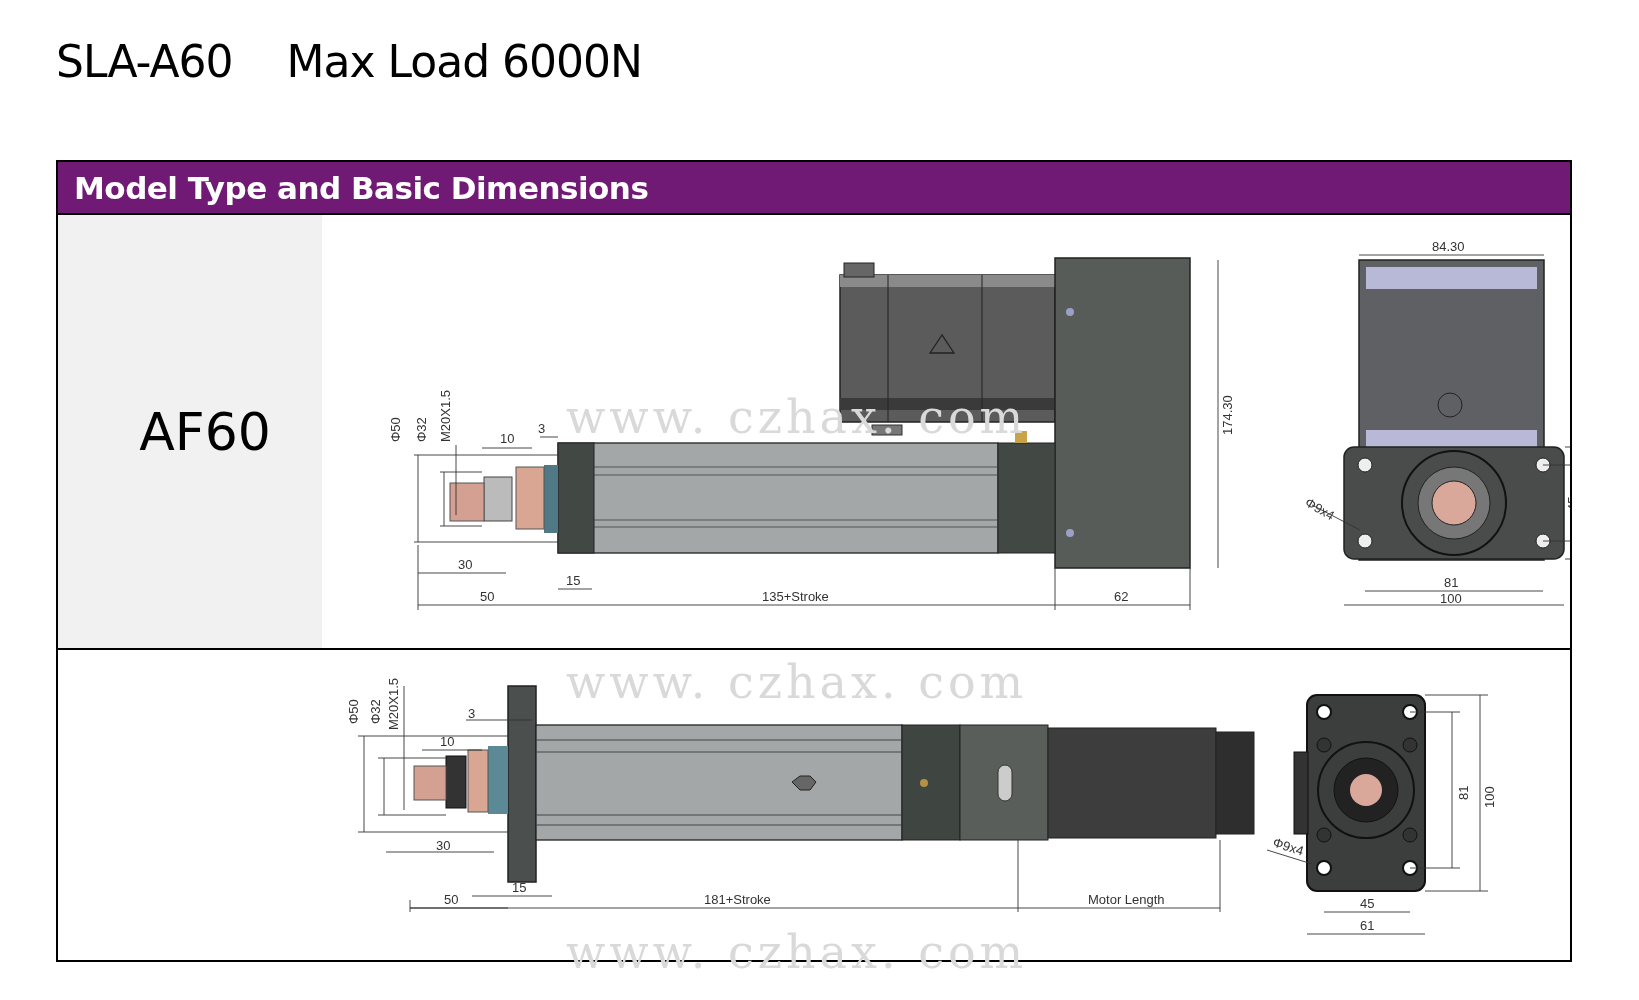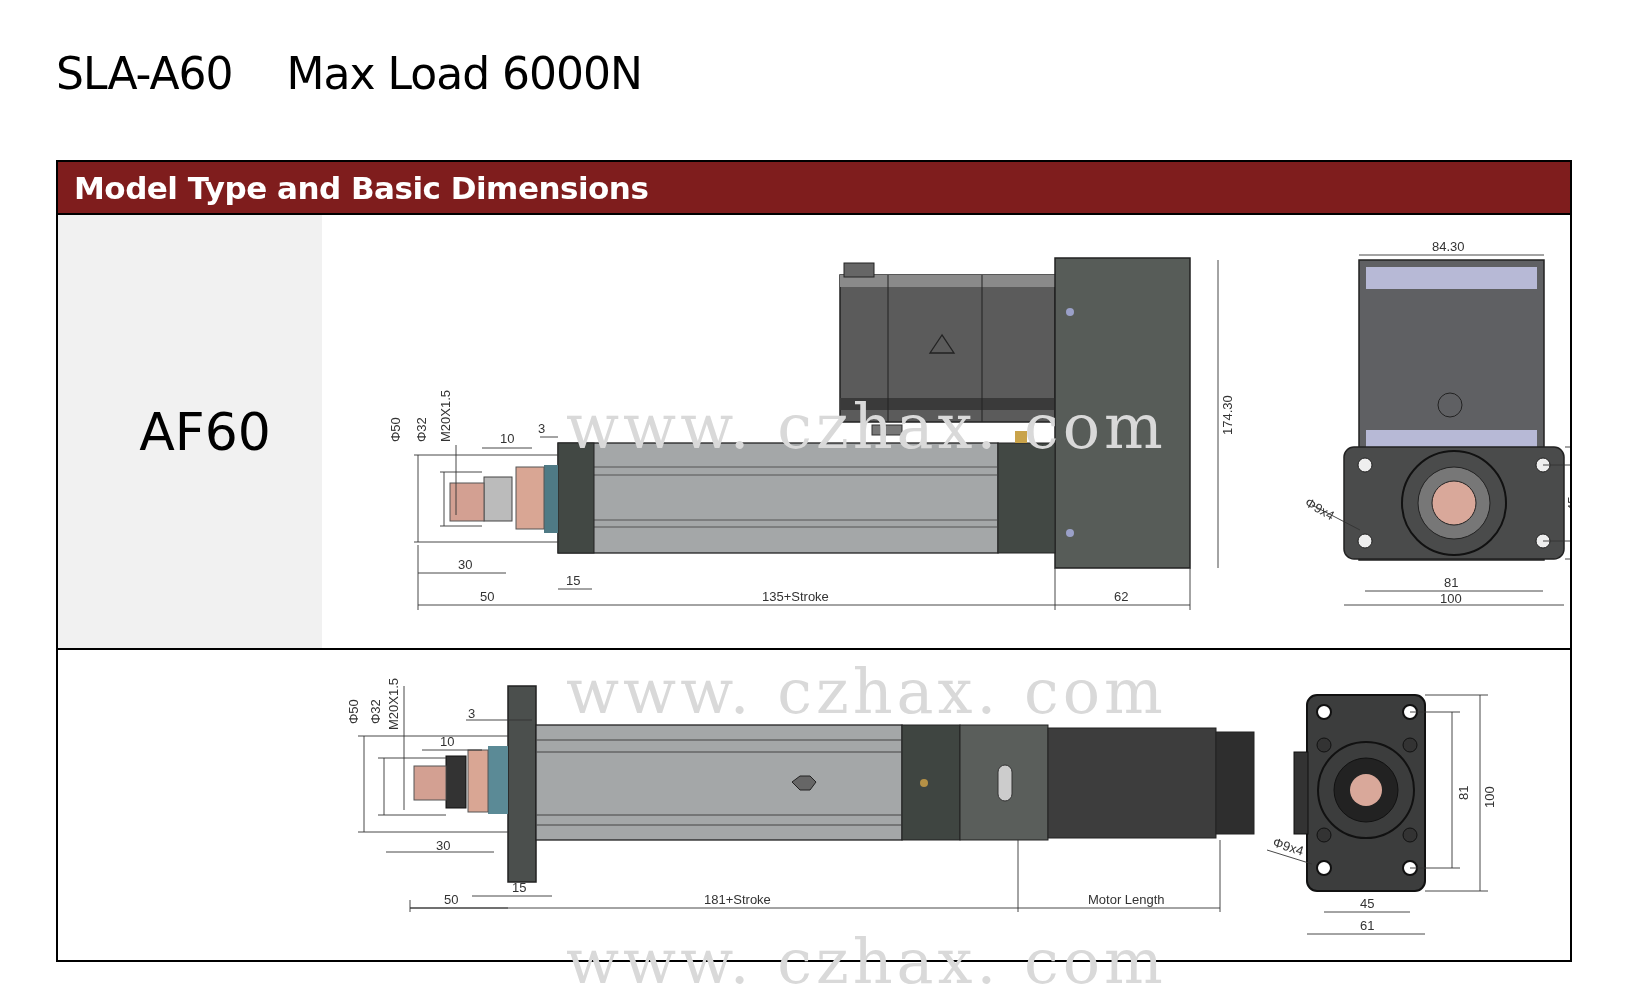--- a/index.html
+++ b/index.html
@@ -1,28 +1,28 @@
 <!DOCTYPE html>
 <html><head>
 <meta charset="utf-8">
 <style>
   html,body{margin:0;padding:0;background:#ffffff;}
   body{width:1639px;height:1000px;position:relative;overflow:hidden;font-family:"DejaVu Sans","Liberation Sans",sans-serif;color:#000;}
-  .title{position:absolute;left:56px;top:48px;font-size:44px;font-weight:400;letter-spacing:-1px;white-space:pre;font-family:"DejaVu Sans",sans-serif;}
+  .title{position:absolute;left:56px;top:36px;font-size:44px;font-weight:400;letter-spacing:-1px;white-space:pre;font-family:"DejaVu Sans",sans-serif;}
   .title .gap{display:inline-block;width:54px;}
   .table{position:absolute;left:56px;top:160px;width:1516px;height:802px;border:2px solid #000;box-sizing:border-box;}
-  .thead{position:absolute;left:0;top:0;right:0;height:53px;background:#7f1d1d;border-bottom:2px solid #000;box-sizing:border-box;}
+  .thead{position:absolute;left:0;top:0;right:0;height:53px;background:#701a75;border-bottom:2px solid #000;box-sizing:border-box;}
   .thead span{position:absolute;left:16px;top:8px;color:#fff;font-weight:700;font-size:31px;letter-spacing:-0.5px;font-family:"DejaVu Sans",sans-serif;}
   .row{position:absolute;left:0;right:0;box-sizing:border-box;}
   .row1{top:53px;height:435px;border-bottom:2px solid #000;}
   .row2{top:488px;height:310px;}
   .label{position:absolute;left:0;top:0;bottom:0;width:296px;background:#f1f1f1;border-right:2px solid #000;box-sizing:border-box;display:flex;align-items:center;justify-content:center;font-size:52px;font-family:"DejaVu Sans",sans-serif;}
   .drawing{position:absolute;left:264px;top:0;right:0;bottom:0;background:#fff;}
   .drawing svg{position:absolute;left:0;top:0;}
-  .watermark{position:absolute;font-family:"DejaVu Serif","Liberation Serif",serif;font-size:62px;color:#d9d9d9;letter-spacing:4px;white-space:nowrap;pointer-events:none;}
+  .watermark{position:absolute;font-family:"DejaVu Serif","Liberation Serif",serif;font-size:46px;color:#d9d9d9;letter-spacing:4px;white-space:nowrap;pointer-events:none;}
   .dim{font-family:"Liberation Sans Narrow","Liberation Sans",sans-serif;font-size:13px;fill:#333;}
 </style>
 </head>
 <body>
 
 <div class="title"><span>SLA-A60</span><span class="gap"></span><span>Max Load 6000N</span></div>
 
 <div class="table">
   <div class="thead">
     <span>Model Type and Basic Dimensions</span>

